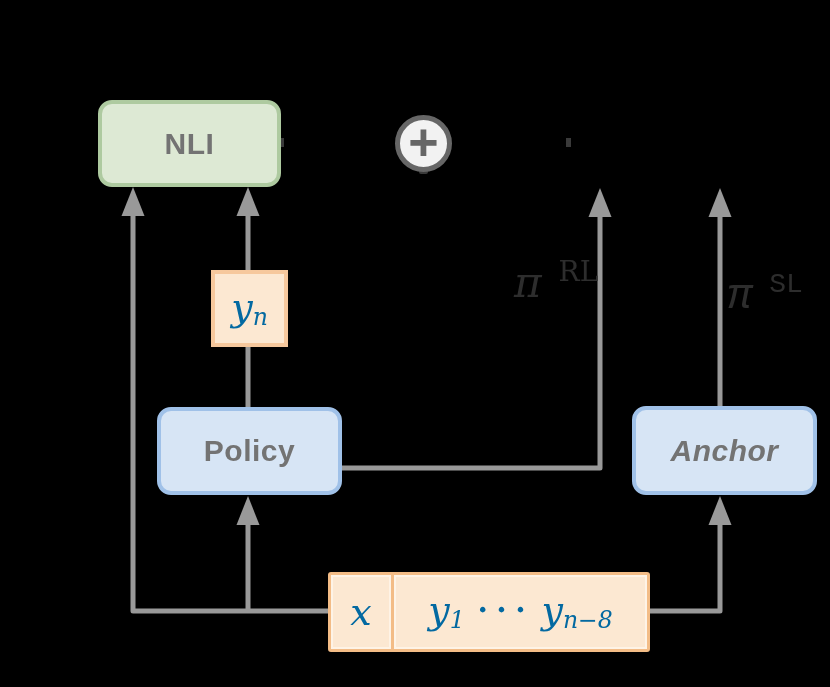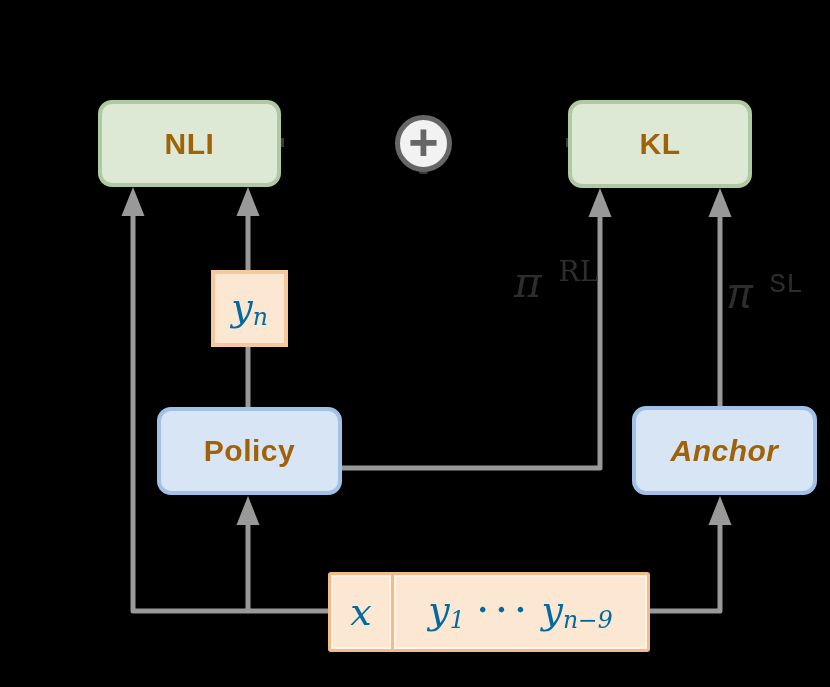--- a/index.html
+++ b/index.html
@@ -28,21 +28,21 @@
     display: flex;
     align-items: center;
     justify-content: center;
     border-radius: 14px;
   }
   .node-green { background: #dde9d4; border: 4px solid #aecaa0; }
   .node-blue  { background: #d7e5f5; border: 4px solid #a0c1e8; }
   .node-label {
     font-weight: bold;
     font-size: 30px;
-    color: #a16207;
+    color: #737373;
     letter-spacing: 0.5px;
   }
   #node-nli    { left: 98px;  top: 100px; width: 183px; height: 87px; }
   #node-kl     { left: 568px; top: 100px; width: 184px; height: 88px; }
   #node-policy { left: 157px; top: 407px; width: 185px; height: 88px; }
   #node-anchor { left: 632px; top: 406px; width: 185px; height: 89px; font-style: italic; }
 
   
   .plus-circle {
     position: absolute;
@@ -184,23 +184,20 @@
   <div class="stub" id="stub-policy-right"></div>
 
   <div class="node node-green" id="node-nli">
     <span class="node-label">NLI</span>
   </div>
 
   <div class="plus-circle">
     <span class="plus-glyph">+</span>
   </div>
 
-  <div class="node node-green" id="node-kl">
-    <span class="node-label">KL</span>
-  </div>
 
   <div class="yn-box">
     <span class="math"><span>y</span><span class="msub">n</span></span>
   </div>
 
   <div class="pi-label" id="pi-rl"><span>π</span><span class="msup">RL</span></div>
 
   <div class="pi-label" id="pi-sl"><span>π</span><span class="msup">SL</span></div>
 
   <div class="node node-blue" id="node-policy">
@@ -209,17 +206,17 @@
 
   <div class="node node-blue" id="node-anchor">
     <span class="node-label">Anchor</span>
   </div>
 
   <div class="seq-box">
     <div class="seq-cell seq-cell-x">
       <span class="math">x</span>
     </div>
     <div class="seq-cell seq-cell-y">
-      <span class="math"><span>y</span><span class="msub">1</span><span class="seq-dots">⋅⋅⋅</span><span>y</span><span class="msub">n−9</span></span>
+      <span class="math"><span>y</span><span class="msub">1</span><span class="seq-dots">⋅⋅⋅</span><span>y</span><span class="msub">n−8</span></span>
     </div>
   </div>
 
 </div>
 
 </body></html>

